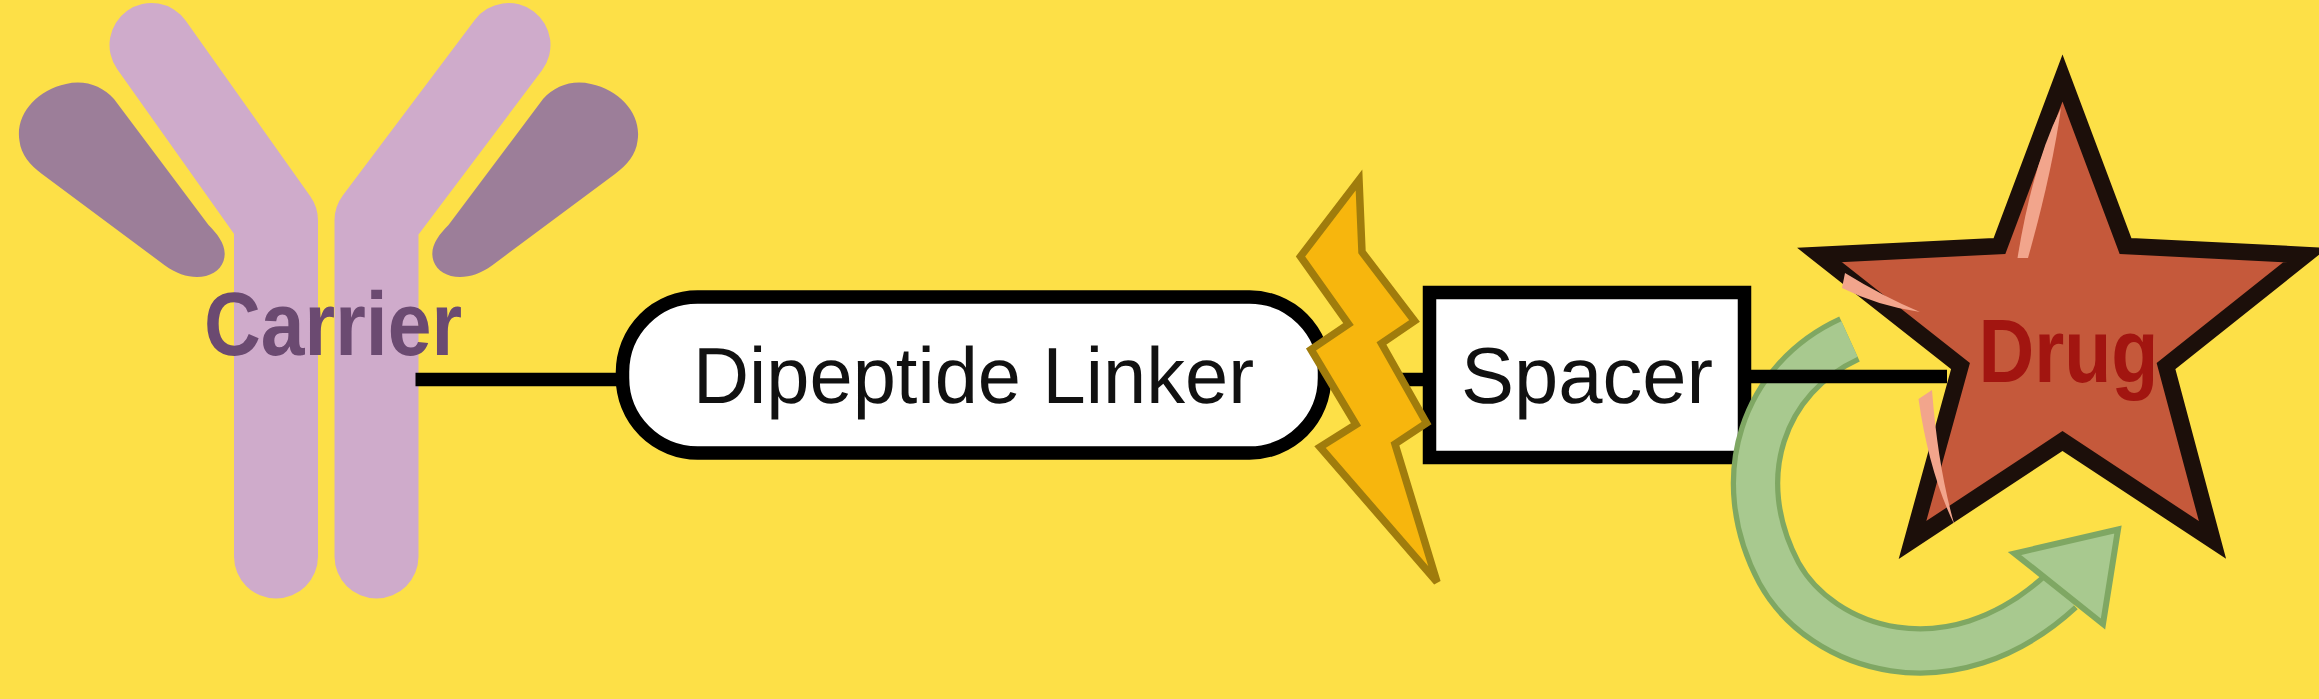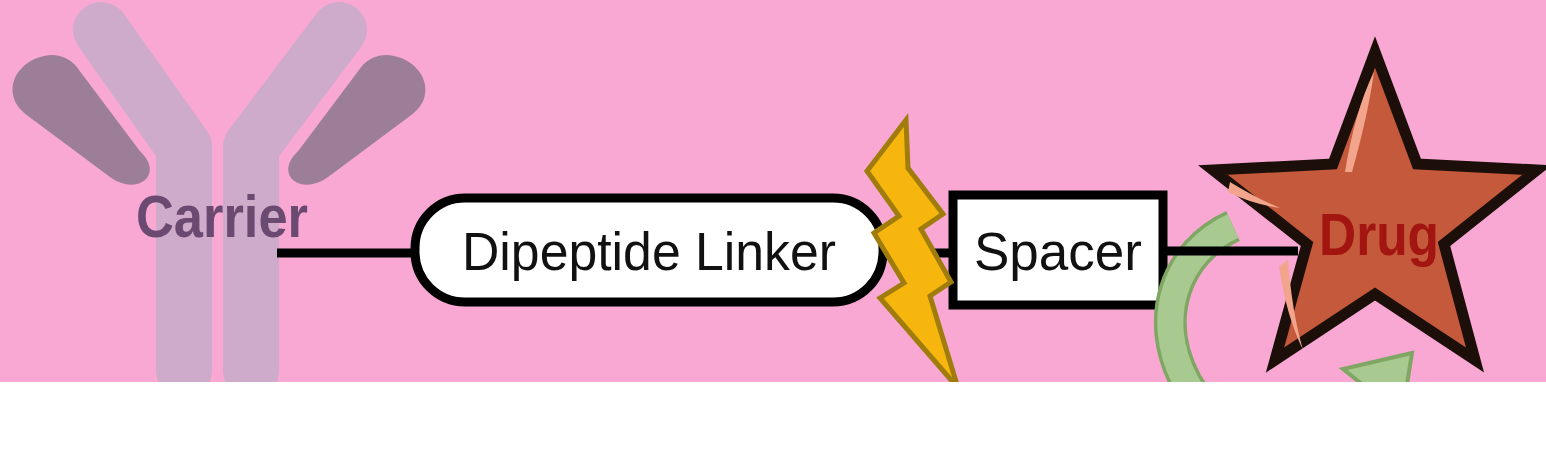--- a/index.html
+++ b/index.html
@@ -3,22 +3,22 @@
 <meta charset="utf-8">
 <style>
   html, body {
     margin: 0;
     padding: 0;
     background: #ffffff;
   }
   .canvas {
     position: relative;
     width: 1546px;
-    height: 382px;
-    background: #f9a8d4;
+    height: 466px;
+    background: #fde047;
     overflow: hidden;
     font-family: "Liberation Sans", sans-serif;
   }
   svg { display: block; }
   text {
     font-family: "Liberation Sans", "DejaVu Sans", sans-serif;
   }
   .node-label { font-weight: 500; }
   .carrier-label, .drug-label { font-weight: 700; }
 </style>

